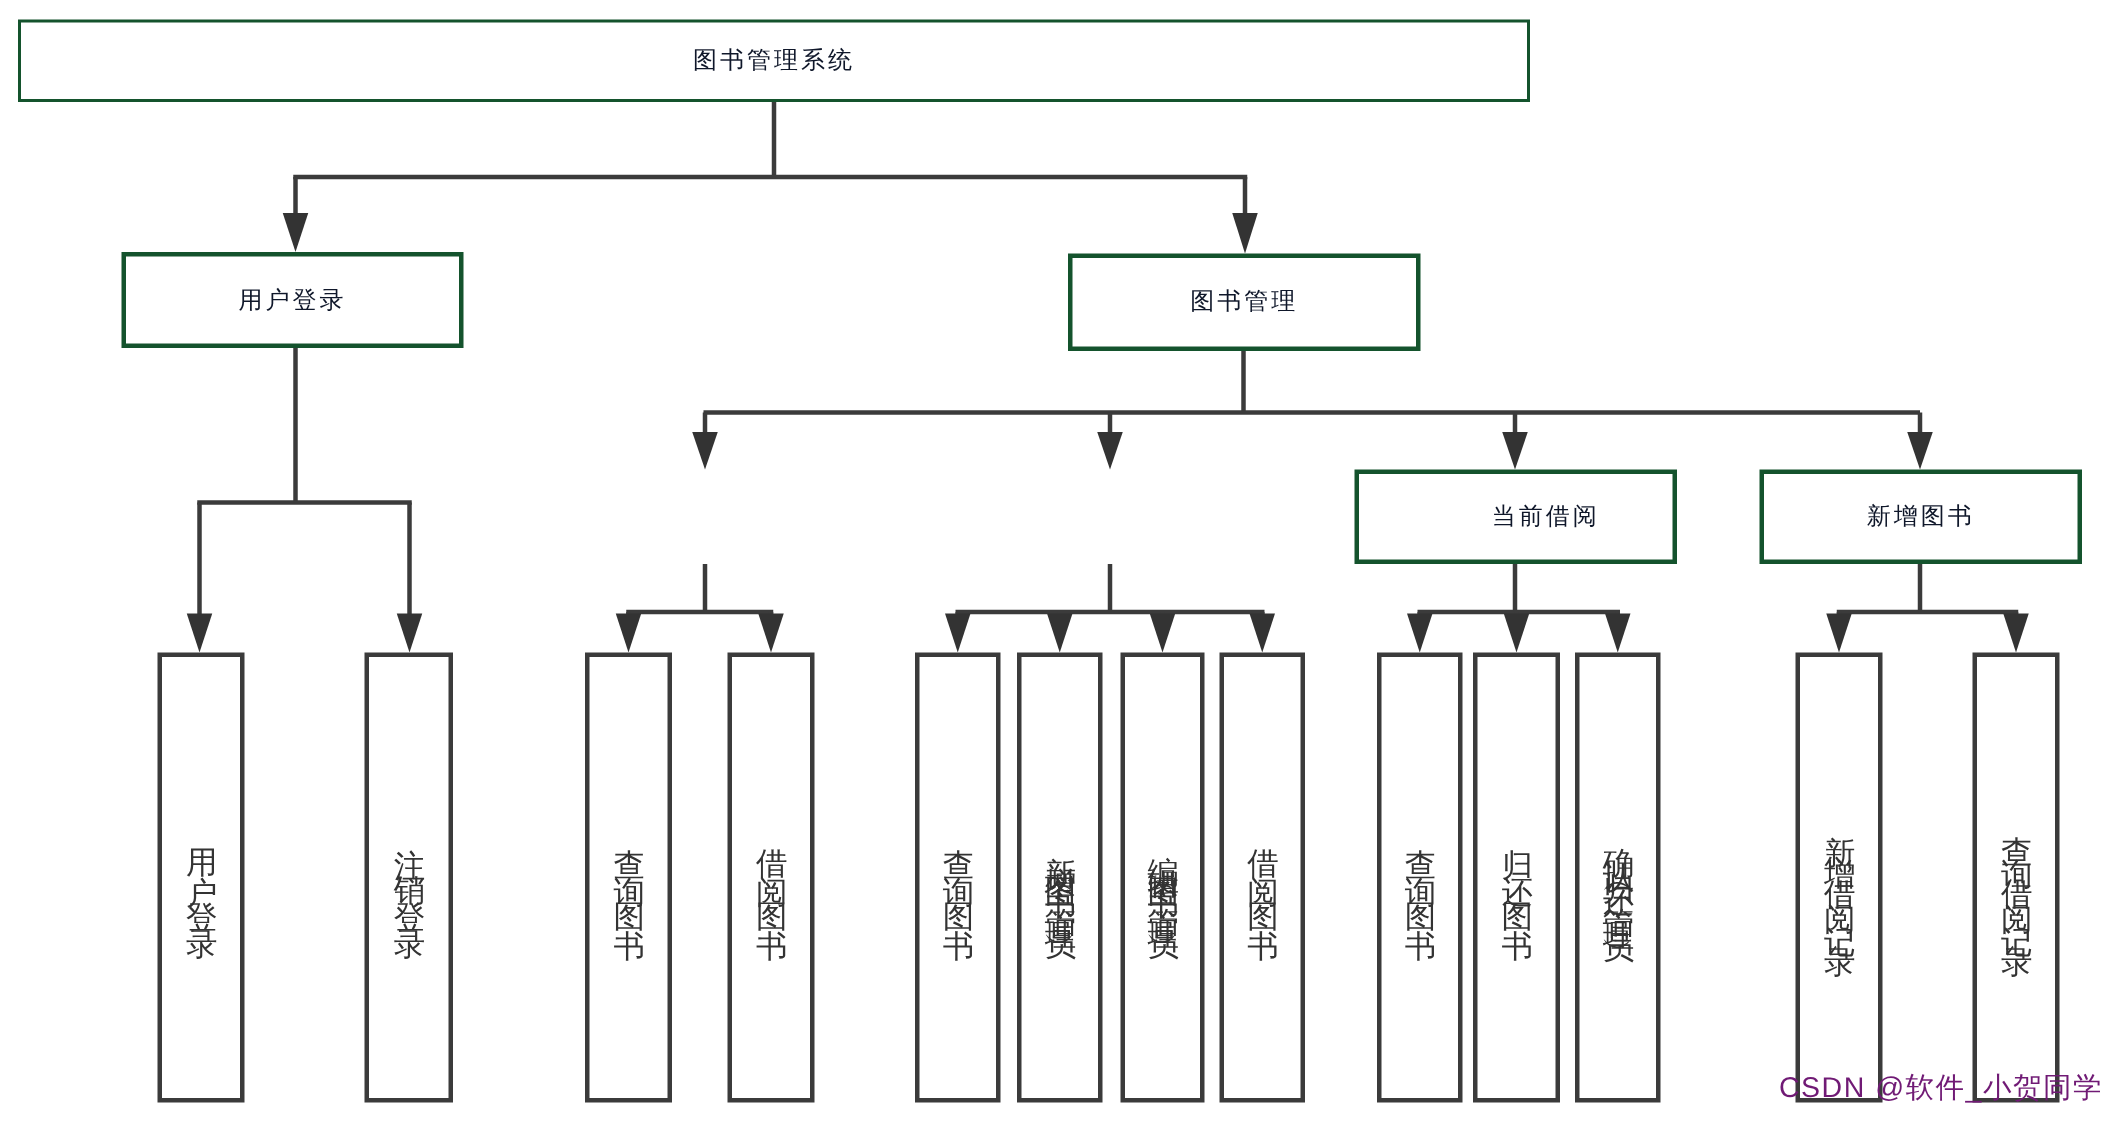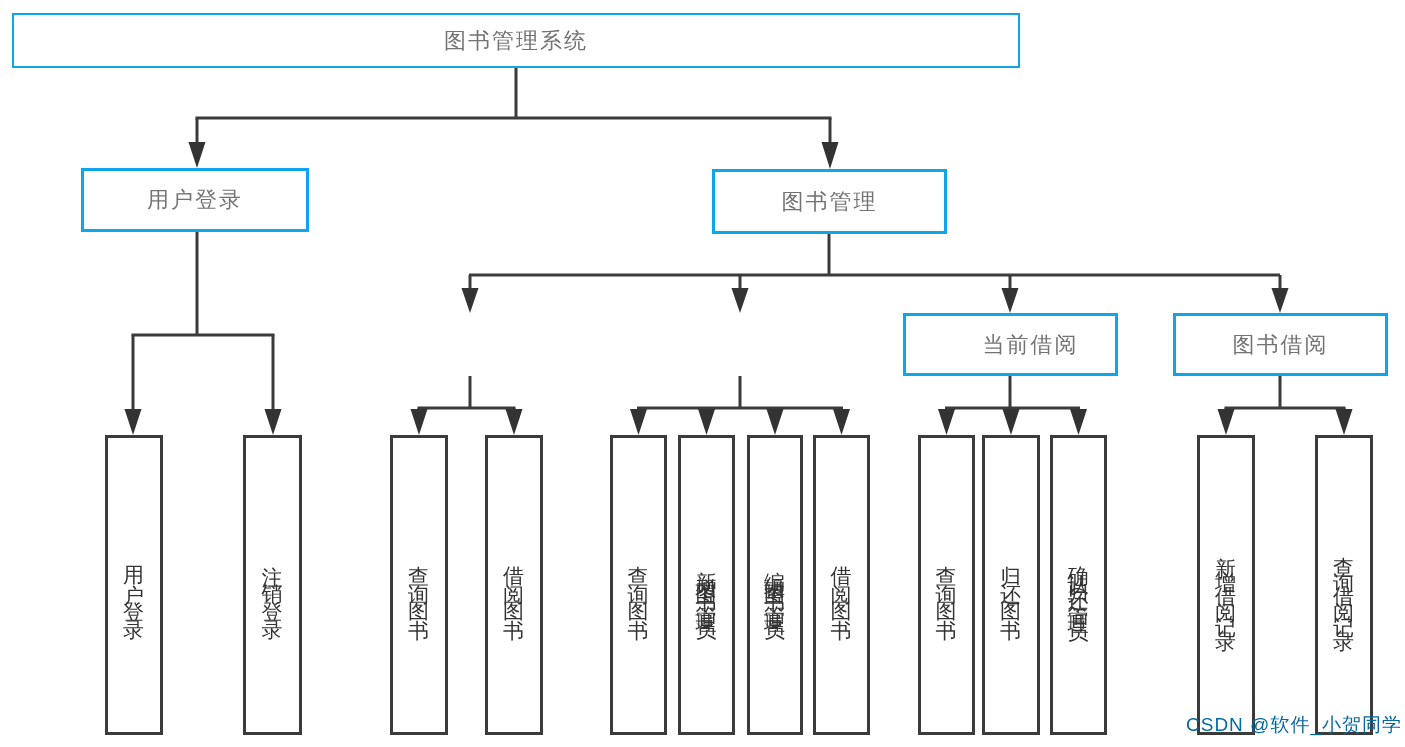--- a/index.html
+++ b/index.html
@@ -10,23 +10,23 @@
     font-family:"Liberation Sans","DejaVu Sans",sans-serif;
     overflow:hidden;
   }
   svg.connectors{position:absolute;left:0;top:0;width:1405px;height:747px;pointer-events:none;}
   svg.connectors line{stroke:#3b3b3b;stroke-width:3;}
   svg.connectors polygon{fill:#333333;stroke:none;}
 
   .hbox{
     position:absolute;
     background:#ffffff;
-    border:3px solid #0ea5e9;
+    border:3px solid #14532d;
     display:flex;align-items:center;justify-content:center;
-    color:#737373;font-size:22px;letter-spacing:2px;
+    color:#0f172a;font-size:16px;letter-spacing:2px;
     box-sizing:border-box;z-index:2;
   }
   .root{left:12px;top:13px;width:1008px;height:55px;border-width:2px;}
   .b-user-login{left:81px;top:168px;width:228px;height:64px;}
   .b-book-mgmt{left:712px;top:169px;width:235px;height:65px;}
   .b-l3{top:313px;width:215px;height:63px;}
   .b-new-rec{left:363px;}
   .b-borrow{left:633px;}
   .b-current{left:903px;padding-left:40px;}
   .b-record{left:1173px;}
@@ -42,21 +42,21 @@
     color:#333333;font-size:21px;line-height:1;
     white-space:nowrap;
   }
   .len4 span{letter-spacing:18px;}
   .len6 span{letter-spacing:15px;}
   .len8 span{letter-spacing:8px;}
   .len9 span{letter-spacing:7px;}
 
   .watermark{
     position:absolute;left:1186px;top:712px;z-index:5;
-    color:#0369a1;font-size:19px;letter-spacing:1px;
+    color:#701a75;font-size:19px;letter-spacing:1px;
     white-space:nowrap;
     text-align:center;
   }
 </style>
 </head>
 <body>
 
 <div id="canvas">
 
   <svg class="connectors">
@@ -143,21 +143,21 @@
     <span>用户登录</span>
   </div>
   <div class="hbox b-book-mgmt">
     <span>图书管理</span>
   </div>
 
   <div class="hbox b-l3 b-current">
     <span>当前借阅</span>
   </div>
   <div class="hbox b-l3 b-record">
-    <span>图书借阅</span>
+    <span>新增图书</span>
   </div>
 
   <div class="leaf len4" style="left:105px;width:58px;">
     <span>用户登录</span>
   </div>
   <div class="leaf len4" style="left:243px;width:59px;">
     <span>注销登录</span>
   </div>
 
   <div class="leaf len4" style="left:390px;width:58px;">

